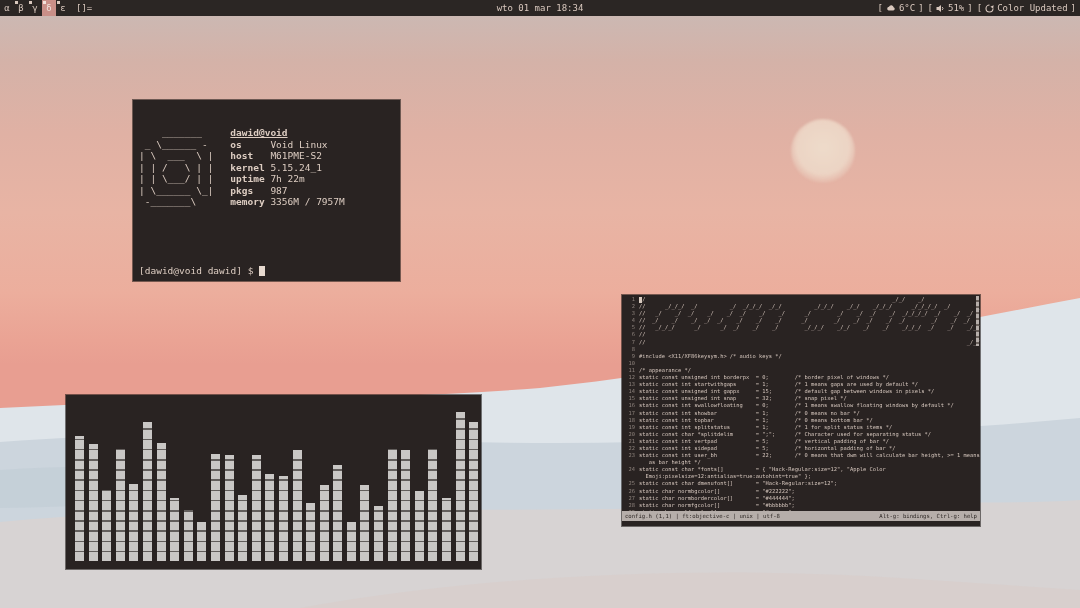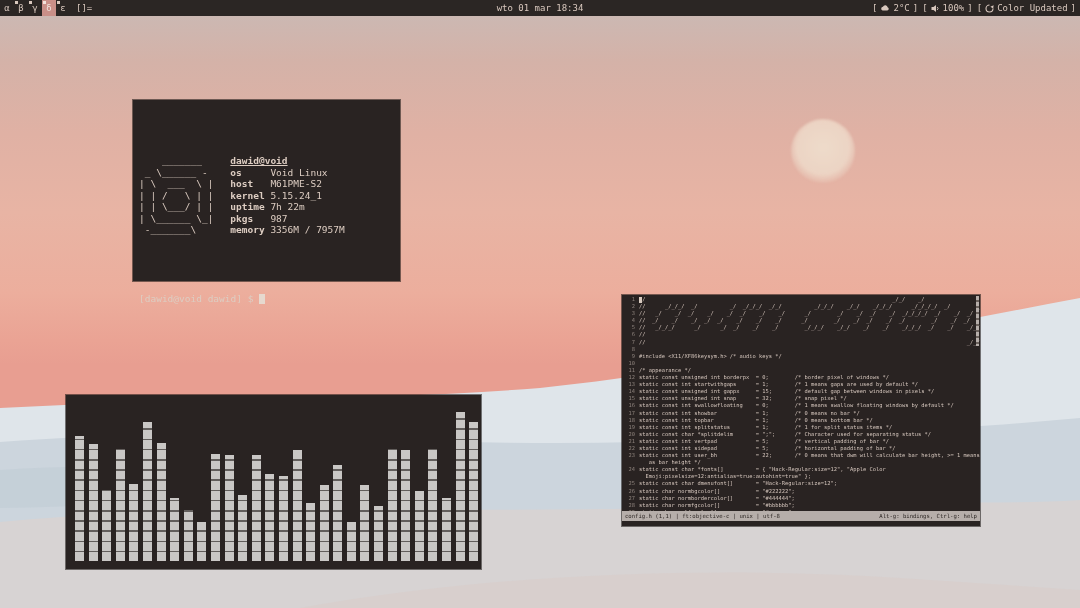--- a/index.html
+++ b/index.html
@@ -32,21 +32,21 @@
   .seg{display:flex;align-items:center;gap:3px;white-space:pre;}
   .seg svg{display:block;}
 
   
   .window{position:absolute;background:var(--win_bg);box-shadow:0 0 0 1px rgba(20,16,14,.55);}
 
   
   .terminal{left:133px;top:100px;width:267px;height:181px;
     color:var(--term_fg);font-size:9.5px;line-height:11.5px;padding:4px 6px;white-space:pre;}
   .terminal .b{font-weight:bold;text-decoration:underline;}
-  .pfetch-row{display:flex;margin-top:28px;}
+  .pfetch-row{display:flex;}
   .pfetch-logo{margin:0;font:inherit;white-space:pre;}
   .pfetch-info{margin-left:17px;}
   .pfetch-info .lbl{display:inline-block;width:7ch;font-weight:bold;}
   .tcursor{display:inline-block;width:6px;height:10px;background:#e6d9cf;vertical-align:text-bottom;}
 
   
   .cava{left:66px;top:395px;width:415px;height:174px;
     display:flex;align-items:flex-end;gap:4.6px;padding:8px 9px;}
   .cbar{width:9px;flex:0 0 auto;
     background-image:repeating-linear-gradient(to top,
@@ -94,25 +94,25 @@
         <div class="tag"><i class="ind"></i>β</div>
         <div class="tag"><i class="ind"></i>γ</div>
         <div class="tag sel"><i class="ind"></i>δ</div>
         <div class="tag"><i class="ind"></i>ε</div>
       </div>
     <div class="ltsymbol">[]=</div>
     <div class="bar-center">wto 01 mar 18:34</div>
     <div class="bar-right">
       <div class="seg"><span>[</span><span class="icon"><svg width="10" height="8" viewBox="0 0 10 8">
               <path d="M2.6 6.6 a2 2 0 0 1 .4-3.9 a2.4 2.4 0 0 1 4.6.6 a1.7 1.7 0 0 1-.4 3.3 Z" fill="#d9c8be"></path>
-            </svg></span><span>2°C</span><span>]</span></div>
+            </svg></span><span>6°C</span><span>]</span></div>
       <div class="seg"><span>[</span><span class="icon"><svg width="9" height="9" viewBox="0 0 9 9">
               <path d="M0.5 3 h2 l2.5-2 v7 l-2.5-2 h-2 Z" fill="#d9c8be"></path>
               <path d="M6.2 3 a2 2 0 0 1 0 3" stroke="#d9c8be" stroke-width="0.9" fill="none"></path>
-            </svg></span><span>100%</span><span>]</span></div>
+            </svg></span><span>51%</span><span>]</span></div>
       <div class="seg"><span>[</span><span class="icon"><svg width="9" height="9" viewBox="0 0 9 9">
               <path d="M4.5 1 a3.5 3.5 0 1 0 3.5 3.5" stroke="#d9c8be" stroke-width="1.1" fill="none"></path>
               <path d="M8.6 1.2 L8.2 4.6 L5.4 2.8 Z" fill="#d9c8be"></path>
             </svg></span><span>Color Updated</span><span>]</span></div>
     </div>
   </div>
 
   <div class="window terminal">
     <div class="pfetch-row">
       <pre class="pfetch-logo">    _______

